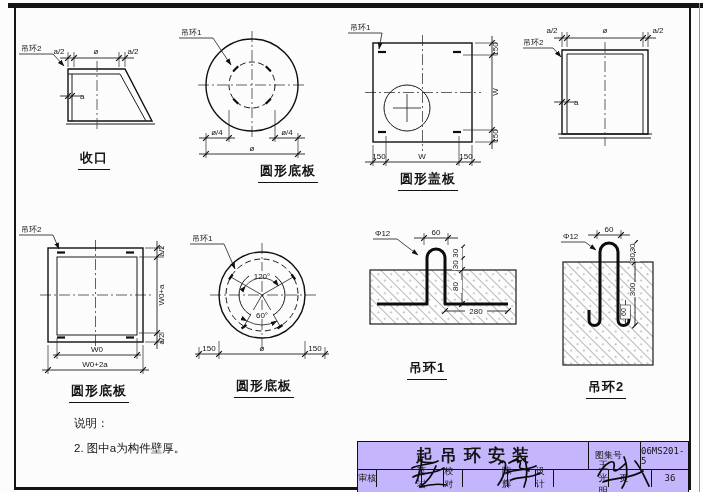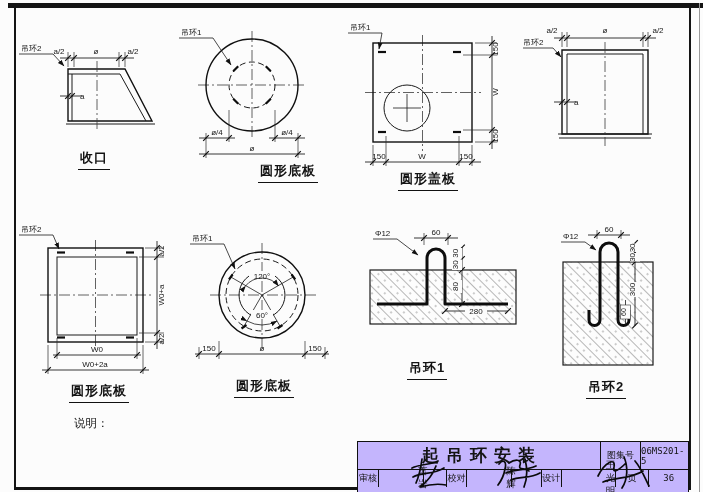--- a/index.html
+++ b/index.html
@@ -30,21 +30,21 @@
           border:1.8px solid #111;box-sizing:border-box;background:#c4b5fd;}
   #tblock .row{display:flex;box-sizing:border-box;}
   #tblock .r1{height:27px;}
   #tblock .r2{height:17.5px;border-top:1.2px solid #111;}
   #tblock .cell{box-sizing:border-box;display:flex;align-items:center;justify-content:center;
                 border-left:1.2px solid #111;overflow:visible;}
   #tblock .first{border-left:none;}
   #tb-title{flex:1;font-size:17px;font-weight:bold;letter-spacing:7px;padding-left:6px;}
   .w40{width:40px;} .w48{width:48px;}
   .lab{font-size:9px;} .name{font-size:9.5px;padding-left:44px;}
-  #tb-atlas-no,#tb-page-no{font-family:"DejaVu Sans Mono",monospace;font-size:9px;}
+  #tb-atlas-no,#tb-page-no{font-family:"DejaVu Sans Mono",monospace;font-size:9px;margin-left:12px;}
   .sig{position:absolute;pointer-events:none;}
   .sig path{stroke:#0a0a0a;stroke-width:1.7;fill:none;stroke-linecap:round;stroke-linejoin:round;}
 </style>
 </head>
 <body>
 
 <div id="page">
 
   <svg width="0" height="0" style="position:absolute">
     <defs>
@@ -327,20 +327,21 @@
     <rect x="102" y="58" width="10" height="15" fill="#fcfcfc"></rect>
     <text class="dim" transform="translate(107.3,65.5) rotate(-90)" text-anchor="middle">300</text>
     <line class="thin" x1="97.5" y1="76" x2="97.5" y2="101"></line>
     <rect x="92.5" y="81" width="10" height="14" fill="#fcfcfc" stroke="#333" stroke-width="0.6"></rect>
     <text transform="translate(97.8,88) rotate(-90)" text-anchor="middle" style="font-size:7px">60</text>
   </svg>
   <div class="dlabel" style="left:586px;top:378px;">吊环2</div>
 
   <div id="notes">
     <div class="nh">说明：</div>
+    <div>2. 图中a为构件壁厚。</div>
   </div>
 
   <div id="tblock">
     <div class="row r1">
       <div id="tb-title" class="cell first">起吊环安装</div>
       <div class="cell w40 lab">图集号</div>
       <div id="tb-atlas-no" class="cell w48">06MS201-5</div>
     </div>
     <div class="row r2">
       <div class="cell first lab" style="width:24px">审核</div>

